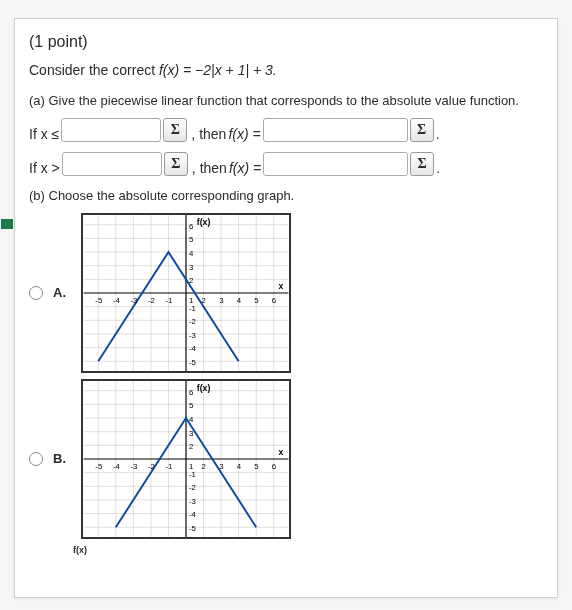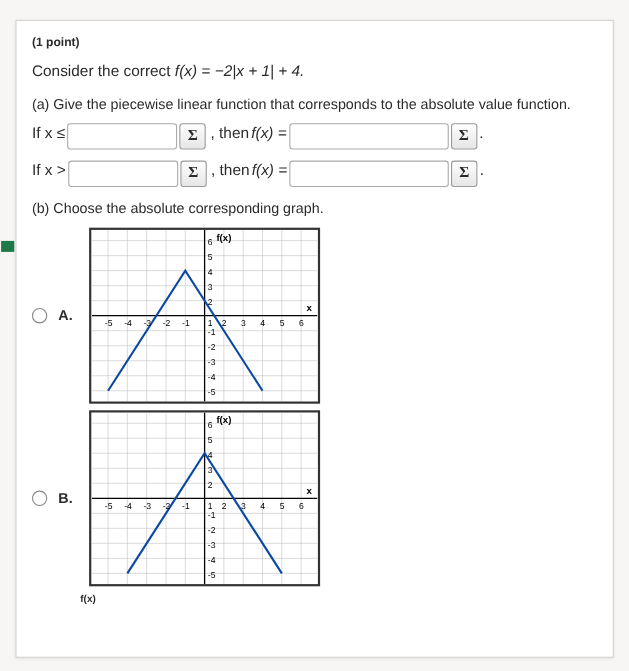--- a/index.html
+++ b/index.html
@@ -13,25 +13,25 @@
     width: 572px;
   }
   .page {
     background: #fff;
     border: 1px solid #d0d0d0;
     padding: 14px 14px 0 14px;
     min-height: 580px;
     position: relative;
     box-shadow: 0 1px 3px rgba(0,0,0,.08);
   }
-  .q-points { font-size: 11px; margin-bottom: 10px; font-weight: bold; }
+  .q-points { font-size: 16px; margin-bottom: 10px; }
   .stem { font-size: 14px; line-height: 1.4; }
   .part-label { font-size: 13px; margin: 12px 0 10px 0; }
   .answer-row {
-    display: flex; align-items: flex-start; gap: 2px;
+    display: flex; align-items: flex-end; gap: 2px;
     margin-bottom: 10px; flex-wrap: wrap;
   }
   .lead { font-size: 14px; white-space: nowrap; }
   input.field {
     border: 1px solid #aaa;
     border-radius: 3px;
     height: 24px;
     padding: 0 6px;
     background: #fff;
     font-size: 13px;
@@ -68,21 +68,21 @@
 </head>
 <body>
 <div class="page">
 
 <div class="sidebar-stub"></div>
 
 <div class="q-points">(1 point)</div>
 
 <div class="stem">
   <span>Consider the correct </span>
-  <span class="fx">f(x) = −2|x + 1| + 4.</span>
+  <span class="fx">f(x) = −2|x + 1| + 3.</span>
 </div>
 
 <div class="part-label">(a) Give the piecewise linear function that corresponds to the absolute value function.</div>
 
 <div class="answer-row">
   <span class="lead">If x ≤</span>
   <input class="field short" style="">
   <span class="sigma-btn">Σ</span>
   <span class="comma">,</span>
   <span class="lead">then</span>

